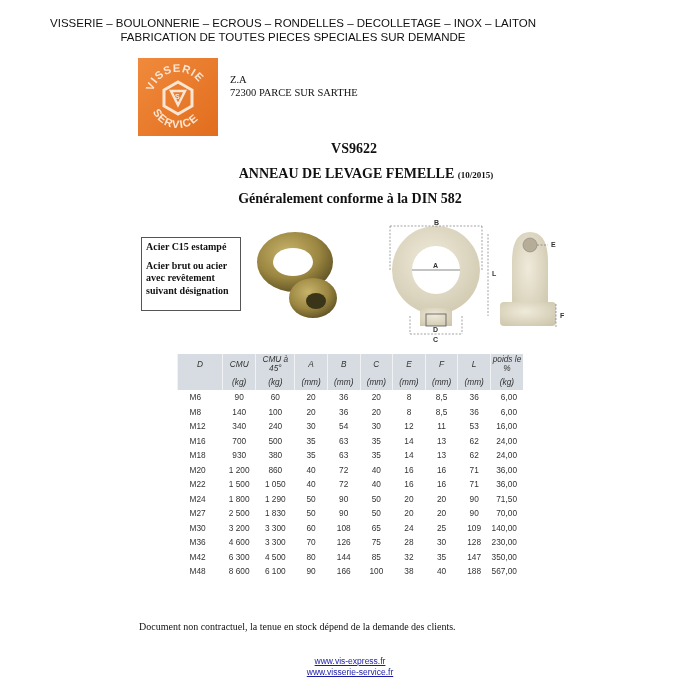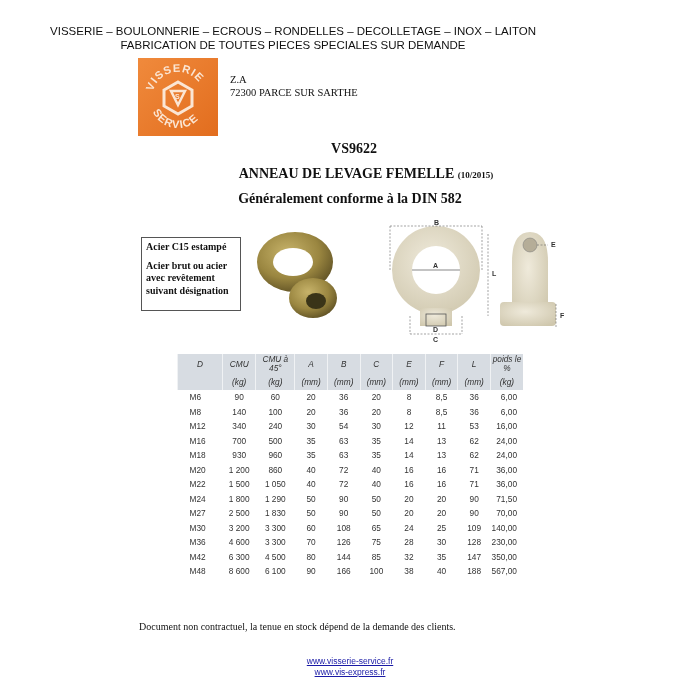--- a/index.html
+++ b/index.html
@@ -1,17 +1,17 @@
 <!DOCTYPE html>
 <html><head>
 <meta charset="utf-8">
 <style>
   html, body { margin:0; padding:0; background:#ffffff; }
   body { width:700px; height:700px; position:relative; overflow:hidden; font-family:"Liberation Serif", serif; color:#111; }
-  .hdr { position:absolute; top:16px; left:0; width:586px; text-align:center; font-family:"Liberation Sans", sans-serif; font-size:11.5px; line-height:14px; color:#111;margin-top:8px; }
+  .hdr { position:absolute; top:16px; left:0; width:586px; text-align:center; font-family:"Liberation Sans", sans-serif; font-size:11.5px; line-height:14px; color:#111; }
   .logo { position:absolute; left:138px; top:58px; width:80px; height:78px; background:linear-gradient(135deg,#f08a3c,#e26d1e); }
   .addr { position:absolute; left:230px; top:73px; font-size:10.5px; line-height:13px; }
   .t1 { position:absolute; top:141px; left:4px; width:700px; text-align:center; font-weight:bold; font-size:14px; }
   .t2 { position:absolute; top:166px; left:16px; width:700px; text-align:center; font-weight:bold; font-size:14px; }
   .t2 small { font-size:9px; }
   .t3 { position:absolute; top:191px; left:0; width:700px; text-align:center; font-weight:bold; font-size:14px; }
   .mat { position:absolute; left:141px; top:237px; width:90px; height:66px; border:1px solid #555; padding:3px 4px; font-size:10px; line-height:12.5px;font-weight:bold; }
   .mat p { margin:0 0 6px 0; }
   .photo { position:absolute; left:233px; top:222px; width:130px; height:100px; }
   .draw { position:absolute; left:370px; top:212px; width:210px; height:130px; }
@@ -187,21 +187,21 @@
         <td>63</td>
         <td>35</td>
         <td>14</td>
         <td>13</td>
         <td>62</td>
         <td>24,00</td>
       </tr>
       <tr>
         <td>M18</td>
         <td>930</td>
-        <td>960</td>
+        <td>380</td>
         <td>35</td>
         <td>63</td>
         <td>35</td>
         <td>14</td>
         <td>13</td>
         <td>62</td>
         <td>24,00</td>
       </tr>
       <tr>
         <td>M20</td>
@@ -298,15 +298,15 @@
         <td>40</td>
         <td>188</td>
         <td>567,00</td>
       </tr>
     </tbody>
 </table>
 
 <div class="note">Document non contractuel, la tenue en stock dépend de la demande des clients.</div>
 
 <div class="links">
+  <a>www.vis-express.fr</a>
   <a>www.visserie-service.fr</a>
-  <a>www.vis-express.fr</a>
 </div>
 
 </body></html>

